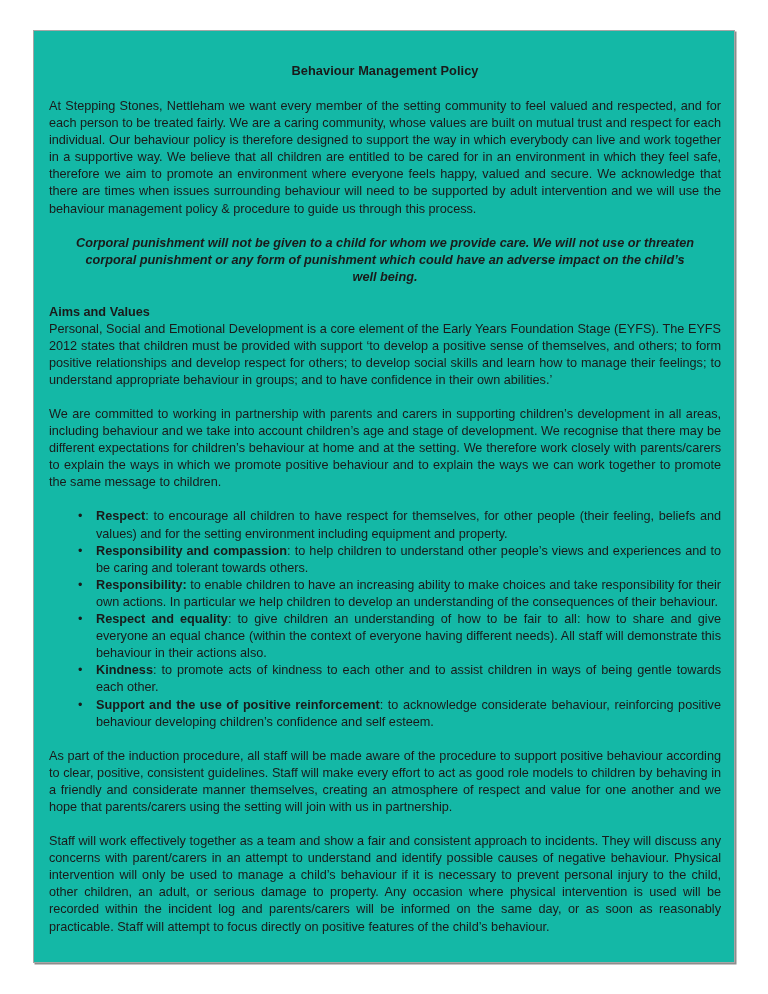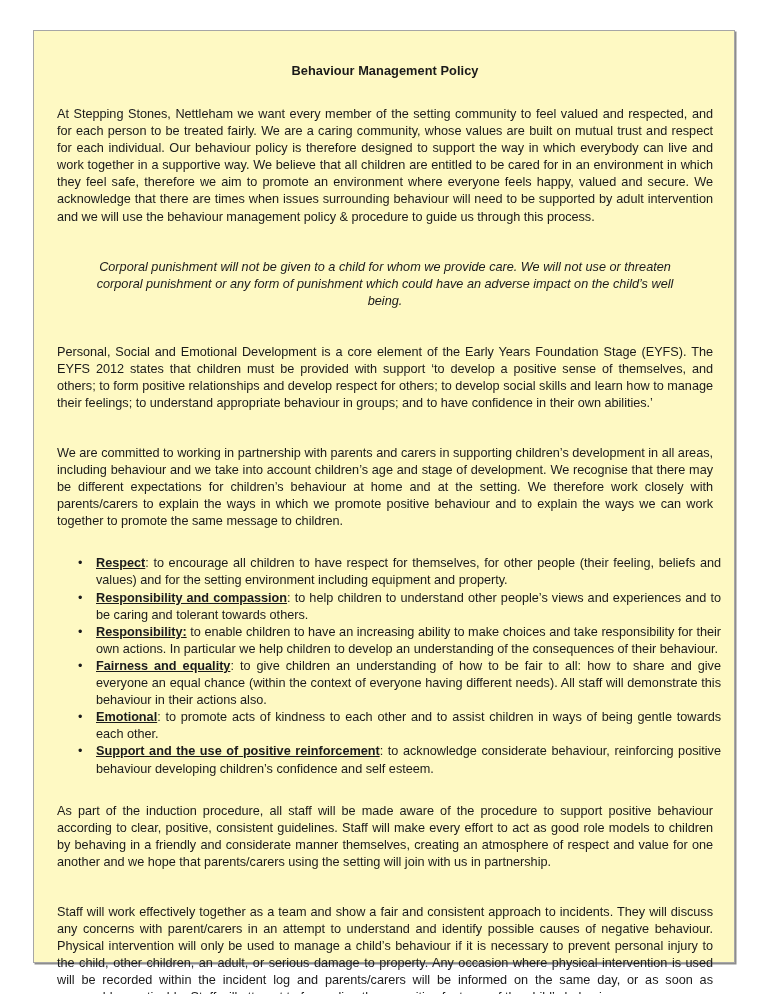--- a/index.html
+++ b/index.html
@@ -14,21 +14,21 @@
     color: #1a1a1a;
     overflow: hidden;
   }
 
   .page-sheet {
     position: absolute;
     left: 33px;
     top: 30px;
     width: 702px;
     height: 933px;
-    background: #fef9c3;
+    background: #14b8a6;
     border: 1px solid #a6a6a6;
     box-shadow: 1.5px 1.5px 0 0 #8d8d8d;
     box-sizing: border-box;
   }
 
   .page-body {
     position: absolute;
     left: 15px;
     top: 0px;
     width: 672px;
@@ -42,34 +42,34 @@
     font-size: 12.8px;
     line-height: 17px;
     margin: 31px 0 0 0;
     letter-spacing: 0.05px;
   }
 
   p.para {
     font-size: 12.7px;
     line-height: 17.1px;
     text-align: justify;
-    margin: 8px;
+    margin: 0;
     letter-spacing: -0.02px;
   }
 
   .gap-title { height: 19px; }
   .gap-para  { height: 17px; }
 
   .statement {
     font-size: 12.7px;
     line-height: 17.3px;
-    font-weight: normal;
+    font-weight: bold;
     font-style: italic;
     text-align: center;
-    margin: 8px;
+    margin: 0;
     padding: 0 24px;
     box-sizing: border-box;
   }
 
   .section-heading {
     font-size: 12.7px;
     line-height: 17.1px;
     font-weight: bold;
     margin: 0;
   }
@@ -88,21 +88,21 @@
     margin: 0;
     letter-spacing: -0.02px;
   }
   ul.bullets li .bullet-glyph {
     position: absolute;
     left: 29px;
     top: 0;
     font-size: 12.7px;
     line-height: 17.1px;
   }
-  ul.bullets li .term { font-weight: bold; text-decoration: underline; }
+  ul.bullets li .term { font-weight: bold; }
 
   .last-line-tight { text-align: left; }
 </style>
 </head>
 <body>
 
 <div class="page-sheet">
   <div class="page-body">
 
     <div class="doc-title">Behaviour Management Policy</div>
@@ -110,20 +110,21 @@
     <div class="gap-title"></div>
 
     <p class="para">At Stepping Stones, Nettleham we want every member of the setting community to feel valued and respected, and for each person to be treated fairly. We are a caring community, whose values are built on mutual trust and respect for each individual.  Our behaviour policy is therefore designed to support the way in which everybody can live and work together in a supportive way. We believe that all children are entitled to be cared for in an environment in which they feel safe, therefore we aim to promote an environment where everyone feels happy, valued and secure. We acknowledge that there are times when issues surrounding behaviour will need to be supported by adult intervention and we will use the behaviour management policy &amp; procedure to guide us through this process.</p>
 
     <div class="gap-para"></div>
 
     <p class="statement">Corporal punishment will not be given to a child for whom we provide care. We will not use or threaten corporal punishment or any form of punishment which could have an adverse impact on the child’s well being.</p>
 
     <div class="gap-para"></div>
 
+    <p class="section-heading">Aims and Values</p>
 
     <p class="para">Personal, Social and Emotional Development is a core element of the Early Years Foundation Stage (EYFS). The EYFS 2012 states that children must be provided with support ‘to develop a positive sense of themselves, and others; to form positive relationships and develop respect for others; to develop social skills and learn how to manage their feelings; to understand appropriate behaviour in groups; and to have confidence in their own abilities.’</p>
 
     <div class="gap-para"></div>
 
     <p class="para">We are committed to working in partnership with parents and carers in supporting children’s development in all areas, including behaviour and we take into account children’s age and stage of development. We recognise that there may be different expectations for children’s behaviour at home and at the setting. We therefore work closely with parents/carers to explain the ways in which we promote positive behaviour and to explain the ways we can work together to promote the same message to children.</p>
 
     <div class="gap-para"></div>
 
 
@@ -131,24 +132,24 @@
       <li>
         <span class="bullet-glyph">•</span><span class="term">Respect</span><span>: to encourage all children to have respect for themselves, for other people (their feeling, beliefs and values) and for the setting environment including equipment and property.</span>
       </li>
       <li>
         <span class="bullet-glyph">•</span><span class="term">Responsibility and compassion</span><span>: to help children to understand other people’s views and experiences and to be caring and tolerant towards others.</span>
       </li>
       <li>
         <span class="bullet-glyph">•</span><span class="term">Responsibility:</span><span> to enable children to have an increasing ability to make choices and take responsibility for their own actions. In particular we help children to develop an understanding of the consequences of their behaviour.</span>
       </li>
       <li>
-        <span class="bullet-glyph">•</span><span class="term">Fairness and equality</span><span>: to give children an understanding of how to be fair to all: how to share and give everyone an equal chance (within the context of everyone having different needs). All staff will demonstrate this behaviour in their actions also.</span>
+        <span class="bullet-glyph">•</span><span class="term">Respect and equality</span><span>: to give children an understanding of how to be fair to all: how to share and give everyone an equal chance (within the context of everyone having different needs). All staff will demonstrate this behaviour in their actions also.</span>
       </li>
       <li>
-        <span class="bullet-glyph">•</span><span class="term">Emotional</span><span>: to promote acts of kindness to each other and to assist children in ways of being gentle towards each other.</span>
+        <span class="bullet-glyph">•</span><span class="term">Kindness</span><span>: to promote acts of kindness to each other and to assist children in ways of being gentle towards each other.</span>
       </li>
       <li>
         <span class="bullet-glyph">•</span><span class="term">Support and the use of positive reinforcement</span><span>: to acknowledge considerate behaviour, reinforcing positive behaviour developing children’s confidence and self esteem.</span>
       </li>
     </ul>
 
     <div class="gap-para"></div>
 
     <p class="para">As part of the induction procedure, all staff will be made aware of the procedure to support positive behaviour according to clear, positive, consistent guidelines. Staff will make every effort to act as good role models to children by behaving in a friendly and considerate manner themselves, creating an atmosphere of respect and value for one another and we hope that parents/carers using the setting will join with us in partnership.</p>
 

